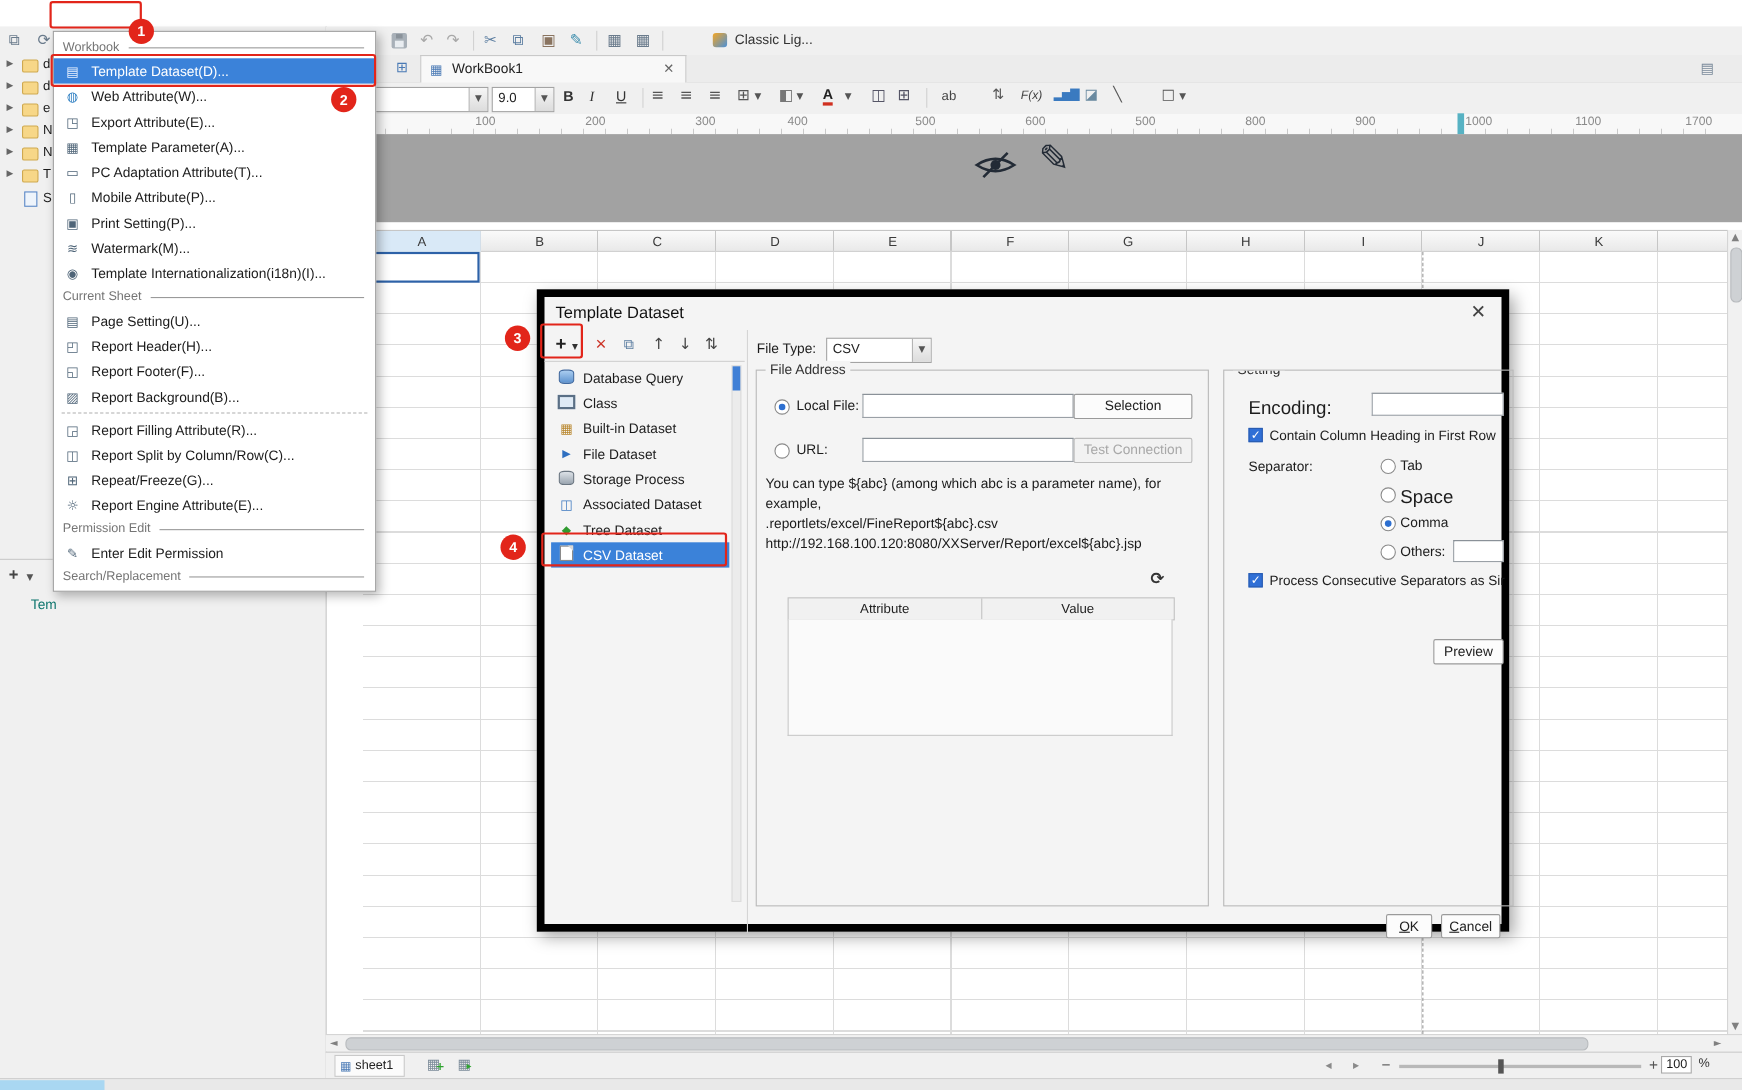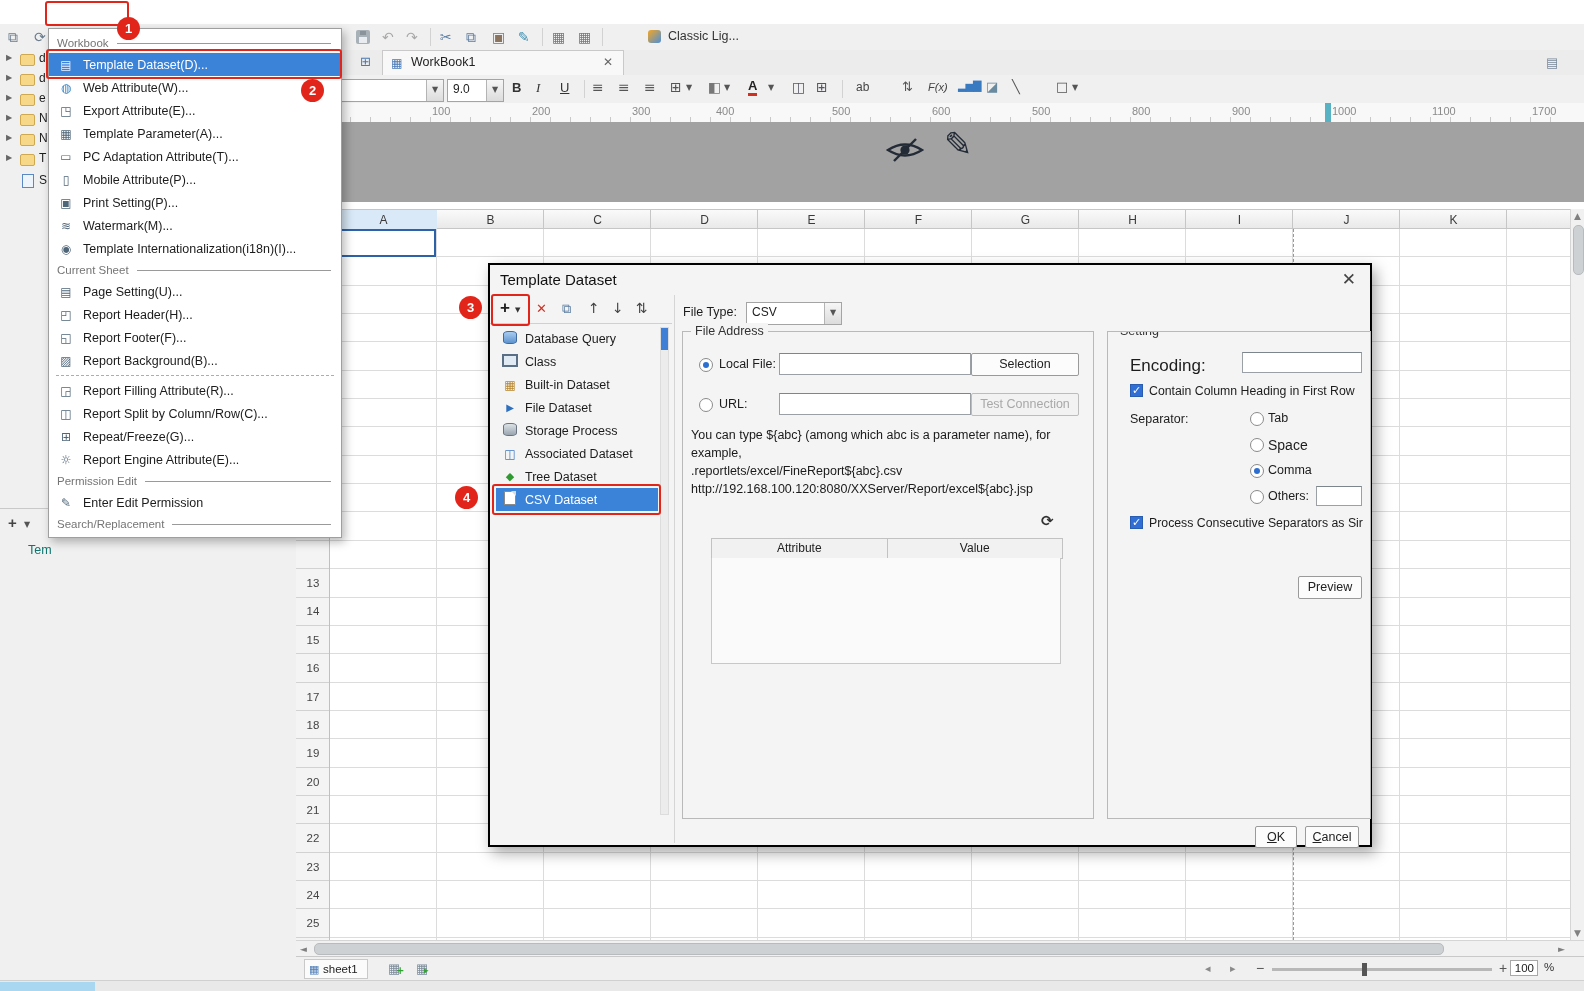--- a/index.html
+++ b/index.html
@@ -49,21 +49,21 @@
   .m-it .mi{flex:0 0 16px;margin-left:9px;text-align:center;font-size:12px;color:#4f6578;font-family:"DejaVu Sans",sans-serif}
   .m-it .lb{margin-left:9px;white-space:nowrap}
   .m-it.sel{background:#3b82d9;color:#fff}
   .m-it.sel .mi{color:#eaf2ff}
   .m-div{border-top:1px dashed #adadad;margin:3px 7px}
   .m-sc{margin-left:auto;margin-right:12px;font-size:11px;color:#8a8a8a}
   .icon-search{position:relative;display:inline-block;width:14px;height:14px}
   .icon-search::before{content:"";position:absolute;left:2px;top:2px;width:7px;height:7px;border:1.6px solid #555;border-radius:50%}
   .icon-search::after{content:"";position:absolute;left:10px;top:10px;width:5px;height:1.6px;background:#555;transform:rotate(45deg);transform-origin:left center}
   
-  .dlg{left:488px;top:263px;width:884px;height:584px;background:#f4f4f4;border:2px solid #000000;box-shadow:4px 6px 14px rgba(0,0,0,.35);z-index:60;box-sizing:border-box}
+  .dlg{left:488px;top:263px;width:884px;height:584px;background:#f4f4f4;border:7px solid #000000;box-shadow:4px 6px 14px rgba(0,0,0,.35);z-index:60;box-sizing:border-box}
   .fieldset{position:absolute;border:1px solid #b9b9b9}
   .legend{position:absolute;top:-9px;left:8px;background:#f4f4f4;padding:0 4px;font-size:12.5px;color:#333;line-height:16px}
   .tb{position:absolute;background:#fff;border:1px solid #9aa0a6;border-top-color:#7e868d}
   .btn{position:absolute;background:#fcfcfc;border:1px solid #9a9a9a;border-radius:2px;font-size:12.5px;text-align:center;color:#222;cursor:default}
   .btn.disabled{color:#a8a8a8;background:#f2f2f2;border-color:#bcbcbc}
   .mnem::first-letter{text-decoration:underline}
   .d-it{display:flex;align-items:center;height:23px;width:162px;font-size:12.5px;color:#1c1c1c;cursor:default}
   .d-it .li-ic{flex:0 0 18px;margin-left:5px;text-align:center;font-size:12px;font-family:"DejaVu Sans",sans-serif}
   .d-it .lb{margin-left:6px;white-space:nowrap}
   .d-it.sel{background:#3b82d9;color:#fff}
@@ -231,35 +231,20 @@
     <span class="colcell" style="left:321px">D</span>
     <span class="colcell" style="left:428px">E</span>
     <span class="colcell" style="left:535px">F</span>
     <span class="colcell" style="left:642px">G</span>
     <span class="colcell" style="left:749px">H</span>
     <span class="colcell" style="left:856px">I</span>
     <span class="colcell" style="left:963px">J</span>
     <span class="colcell" style="left:1070px">K</span>
   </div>
 
-  <div class="abs rowhdr" style="left:296px;top:229px;width:34px;height:711px;box-sizing:border-box">
-    <span class="rnumcell" style="top:340px">13</span>
-    <span class="rnumcell" style="top:368px">14</span>
-    <span class="rnumcell" style="top:397px">15</span>
-    <span class="rnumcell" style="top:425px">16</span>
-    <span class="rnumcell" style="top:454px">17</span>
-    <span class="rnumcell" style="top:482px">18</span>
-    <span class="rnumcell" style="top:510px">19</span>
-    <span class="rnumcell" style="top:539px">20</span>
-    <span class="rnumcell" style="top:567px">21</span>
-    <span class="rnumcell" style="top:595px">22</span>
-    <span class="rnumcell" style="top:624px">23</span>
-    <span class="rnumcell" style="top:652px">24</span>
-    <span class="rnumcell" style="top:680px">25</span>
-  </div>
 
   <div class="abs cells" style="left:330px;top:229px;width:1240px;height:711px">
     <div class="abs" style="left:0;top:0;width:106px;height:28px;border:2px solid #2d62a8;background:#fff;box-sizing:border-box"></div>
     <div class="abs" style="left:963px;top:0;width:1px;height:711px;border-left:1px dashed #999"></div>
   </div>
 
   <div class="abs scroll" style="left:1570px;top:209px;width:14px;height:731px;border-left:1px solid #d5d5d5;box-sizing:border-box">
     <span class="sarrow g" style="left:3px;top:2px">▲</span>
     <div class="sthumb" style="left:2px;top:16px;width:9px;height:48px"></div>
     <span class="sarrow g" style="left:3px;bottom:2px">▼</span>
@@ -467,21 +452,21 @@
     <div class="fieldset" style="left:617px;top:66px;width:262px;height:486px;overflow:hidden">
       <span class="legend">Setting</span>
       <span class="abs" style="left:22px;top:24px;font-size:17px">Encoding:</span>
       <div class="tb" style="left:134px;top:20px;width:118px;height:19px"></div>
       <span class="checkbox checked" style="left:22px;top:52px"></span>
       <span class="abs" style="left:41px;top:52px;font-size:12.3px;white-space:nowrap">Contain Column Heading in First Row</span>
       <span class="abs" style="left:22px;top:80px;font-size:12.5px">Separator:</span>
       <span class="radio" style="left:142px;top:80px"></span>
       <span class="abs" style="left:160px;top:79px;font-size:12.5px">Tab</span>
       <span class="radio" style="left:142px;top:106px"></span>
-      <span class="abs" style="left:160px;top:105px;font-size:14px">Space</span>
+      <span class="abs" style="left:160px;top:105px;font-size:17px">Space</span>
       <span class="radio checked" style="left:142px;top:132px"></span>
       <span class="abs" style="left:160px;top:131px;font-size:12.5px">Comma</span>
       <span class="radio" style="left:142px;top:158px"></span>
       <span class="abs" style="left:160px;top:157px;font-size:12.5px">Others:</span>
       <div class="tb" style="left:208px;top:154px;width:44px;height:18px"></div>
       <span class="checkbox checked" style="left:22px;top:184px"></span>
       <span class="abs" style="left:41px;top:184px;font-size:12.3px;white-space:nowrap">Process Consecutive Separators as Sir</span>
       <div class="btn" style="left:190px;top:244px;width:62px;height:21px;line-height:21px">Preview</div>
     </div>
 

